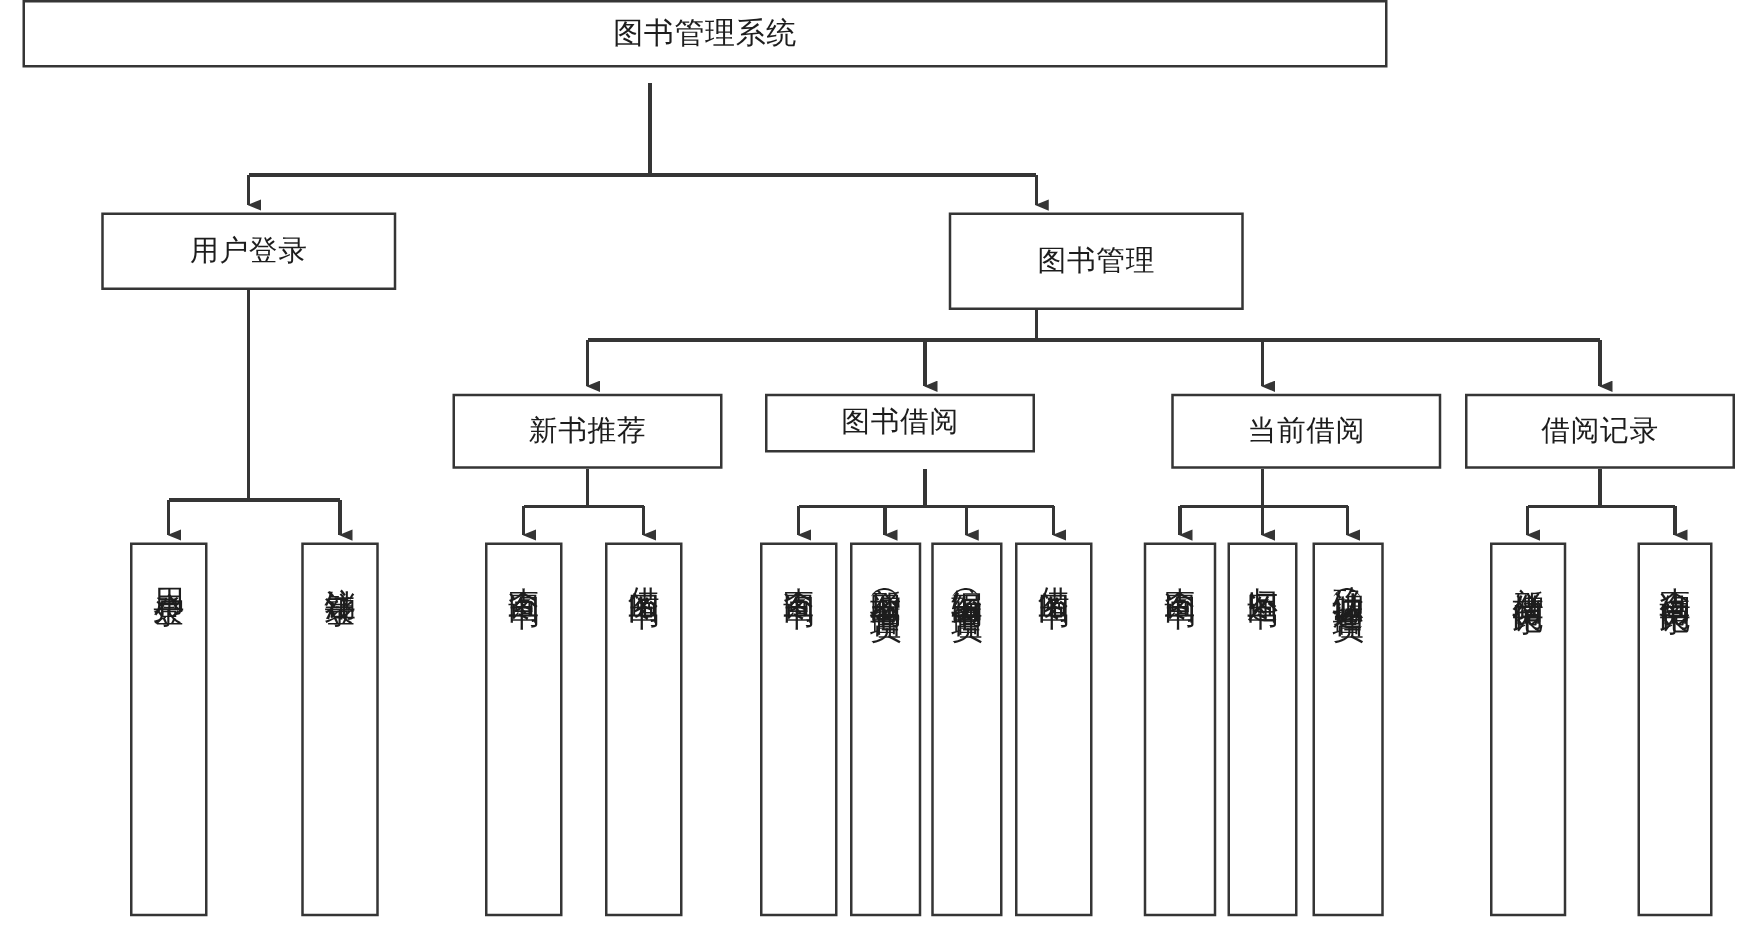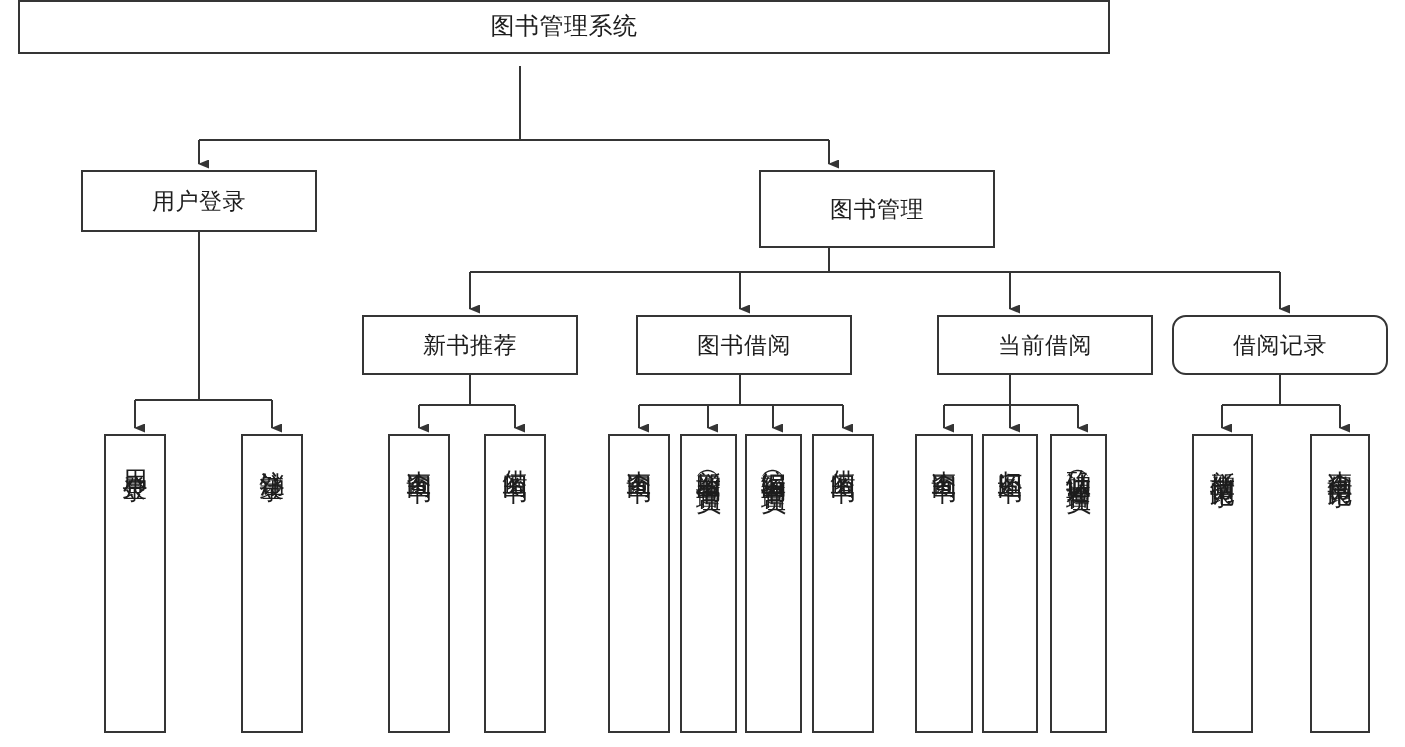--- a/index.html
+++ b/index.html
@@ -141,27 +141,27 @@
       </div>
       <div class="node horizontal" style="left: 81px; top: 170px; width: 236px; height: 62px;">
         <span class="node-label">用户登录</span>
       </div>
       <div class="node horizontal" style="left: 711px; top: 170px; width: 236px; height: 78px; margin-left: 48px;">
         <span class="node-label">图书管理</span>
       </div>
       <div class="node horizontal" style="left: 362px; top: 315px; width: 216px; height: 60px;">
         <span class="node-label">新书推荐</span>
       </div>
-      <div class="node horizontal" style="left: 636px; top: 315px; width: 216px; height: 60px;">
+      <div class="node horizontal" style="left: 612px; top: 315px; width: 216px; height: 47px;">
         <span class="node-label">图书借阅</span>
       </div>
       <div class="node horizontal" style="left: 937px; top: 315px; width: 216px; height: 60px;">
         <span class="node-label">当前借阅</span>
       </div>
-      <div class="node horizontal" style="left: 1172px; top: 315px; width: 216px; height: 60px; border-radius: 14px;">
+      <div class="node horizontal" style="left: 1172px; top: 315px; width: 216px; height: 60px;">
         <span class="node-label">借阅记录</span>
       </div>
       <div class="node vertical" style="left: 104px; top: 434px; width: 62px; height: 299px;">
         <span class="node-label">用户登录</span>
       </div>
       <div class="node vertical" style="left: 241px; top: 434px; width: 62px; height: 299px;">
         <span class="node-label">注销登录</span>
       </div>
       <div class="node vertical" style="left: 388px; top: 434px; width: 62px; height: 299px;">
         <span class="node-label">查询图书</span>

